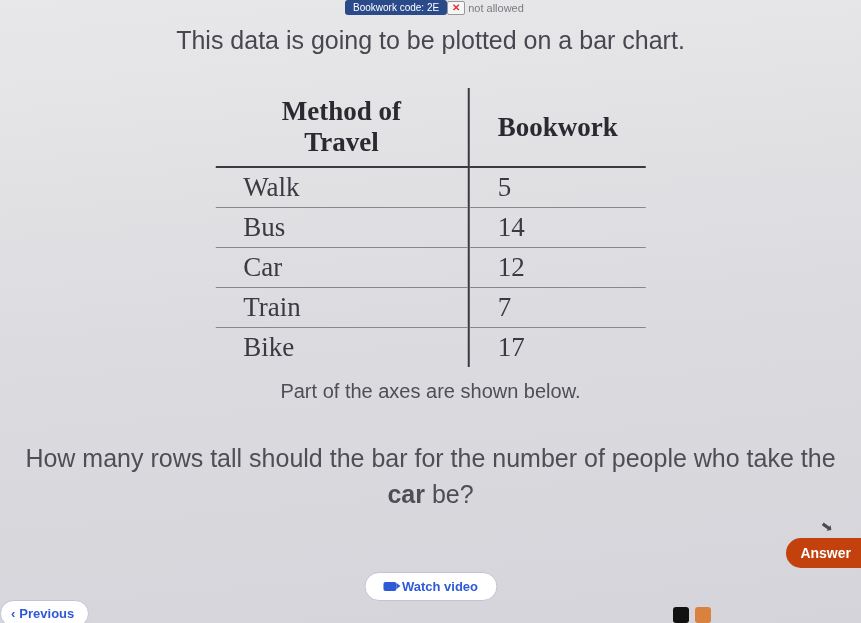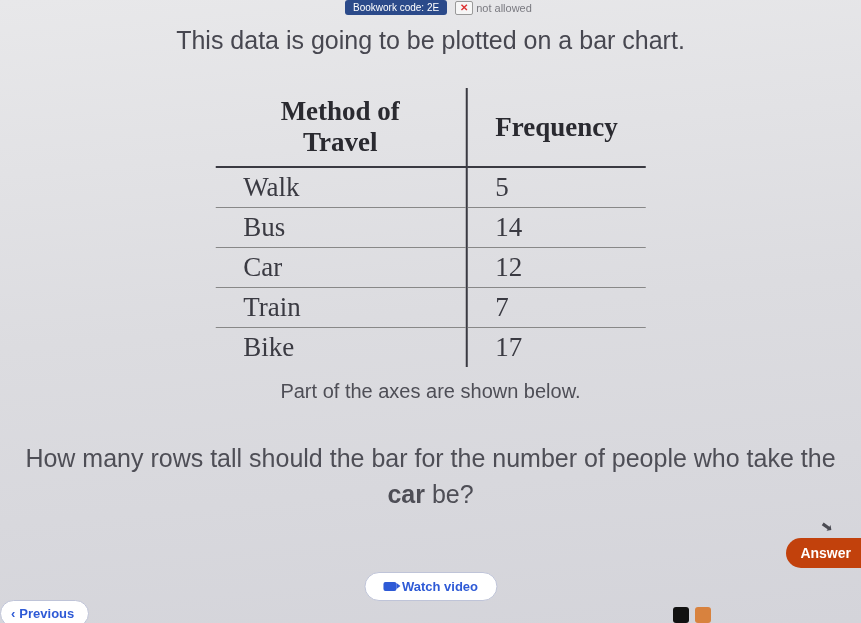--- a/index.html
+++ b/index.html
@@ -11,21 +11,20 @@
       color: #3a3a42;
       position: relative;
       overflow: hidden;
       transform-origin: center center;
     }
     .top-badges {
       position: absolute;
       top: 0;
       left: 345px;
       display: flex;
-      gap: 8px;
       align-items: center;
       text-align: right;
     }
     .code-badge {
       background: #2b4a8a;
       color: #fff;
       font-family: Arial, sans-serif;
       font-size: 10px;
       padding: 2px 8px;
       border-radius: 3px;
@@ -202,21 +201,21 @@
     <span>not allowed</span>
   </div>
 </div>
 
 <div class="intro">This data is going to be plotted on a bar chart.</div>
 
 <table class="data-table">
   <thead>
     <tr>
       <th>Method of Travel</th>
-      <th>Frequency</th>
+      <th>Bookwork</th>
     </tr>
   </thead>
   <tbody>
     <tr>
       <td>Walk</td>
       <td>5</td>
     </tr>
     <tr>
       <td>Bus</td>
       <td>14</td>

